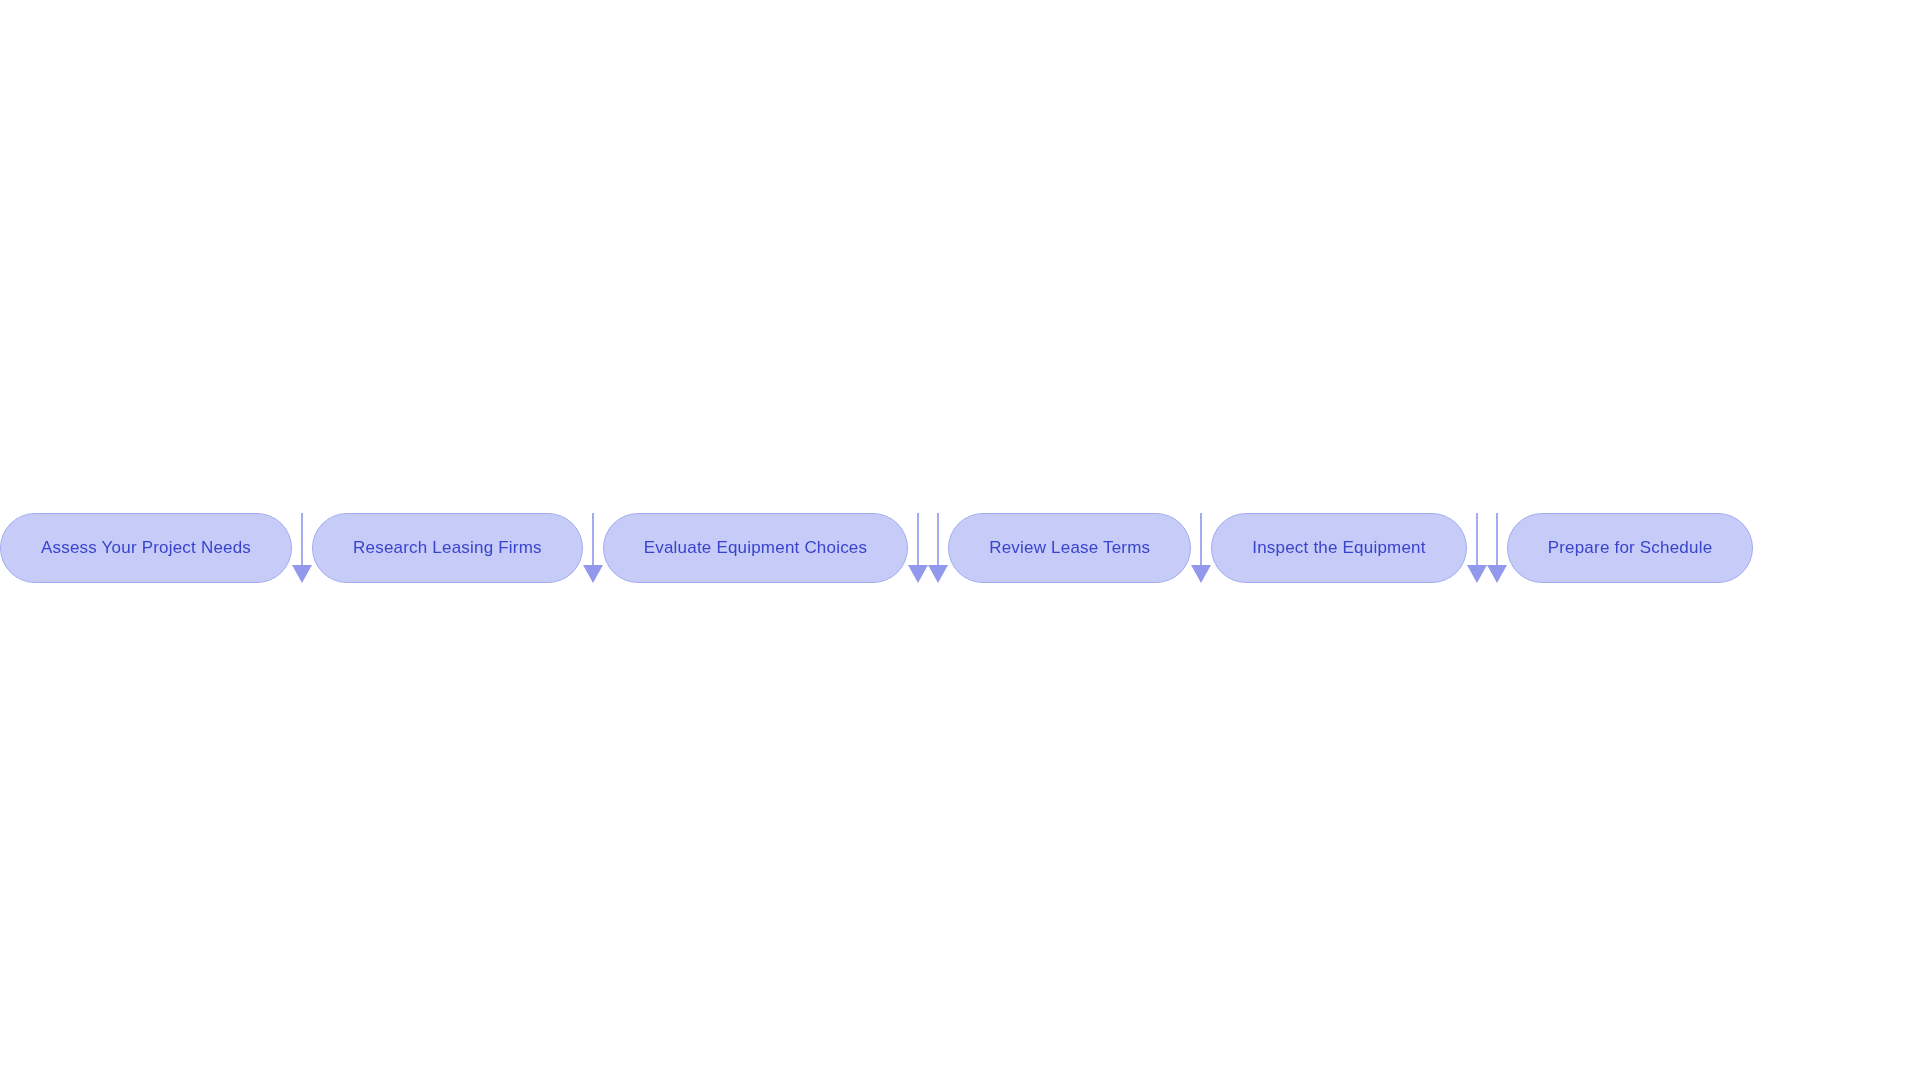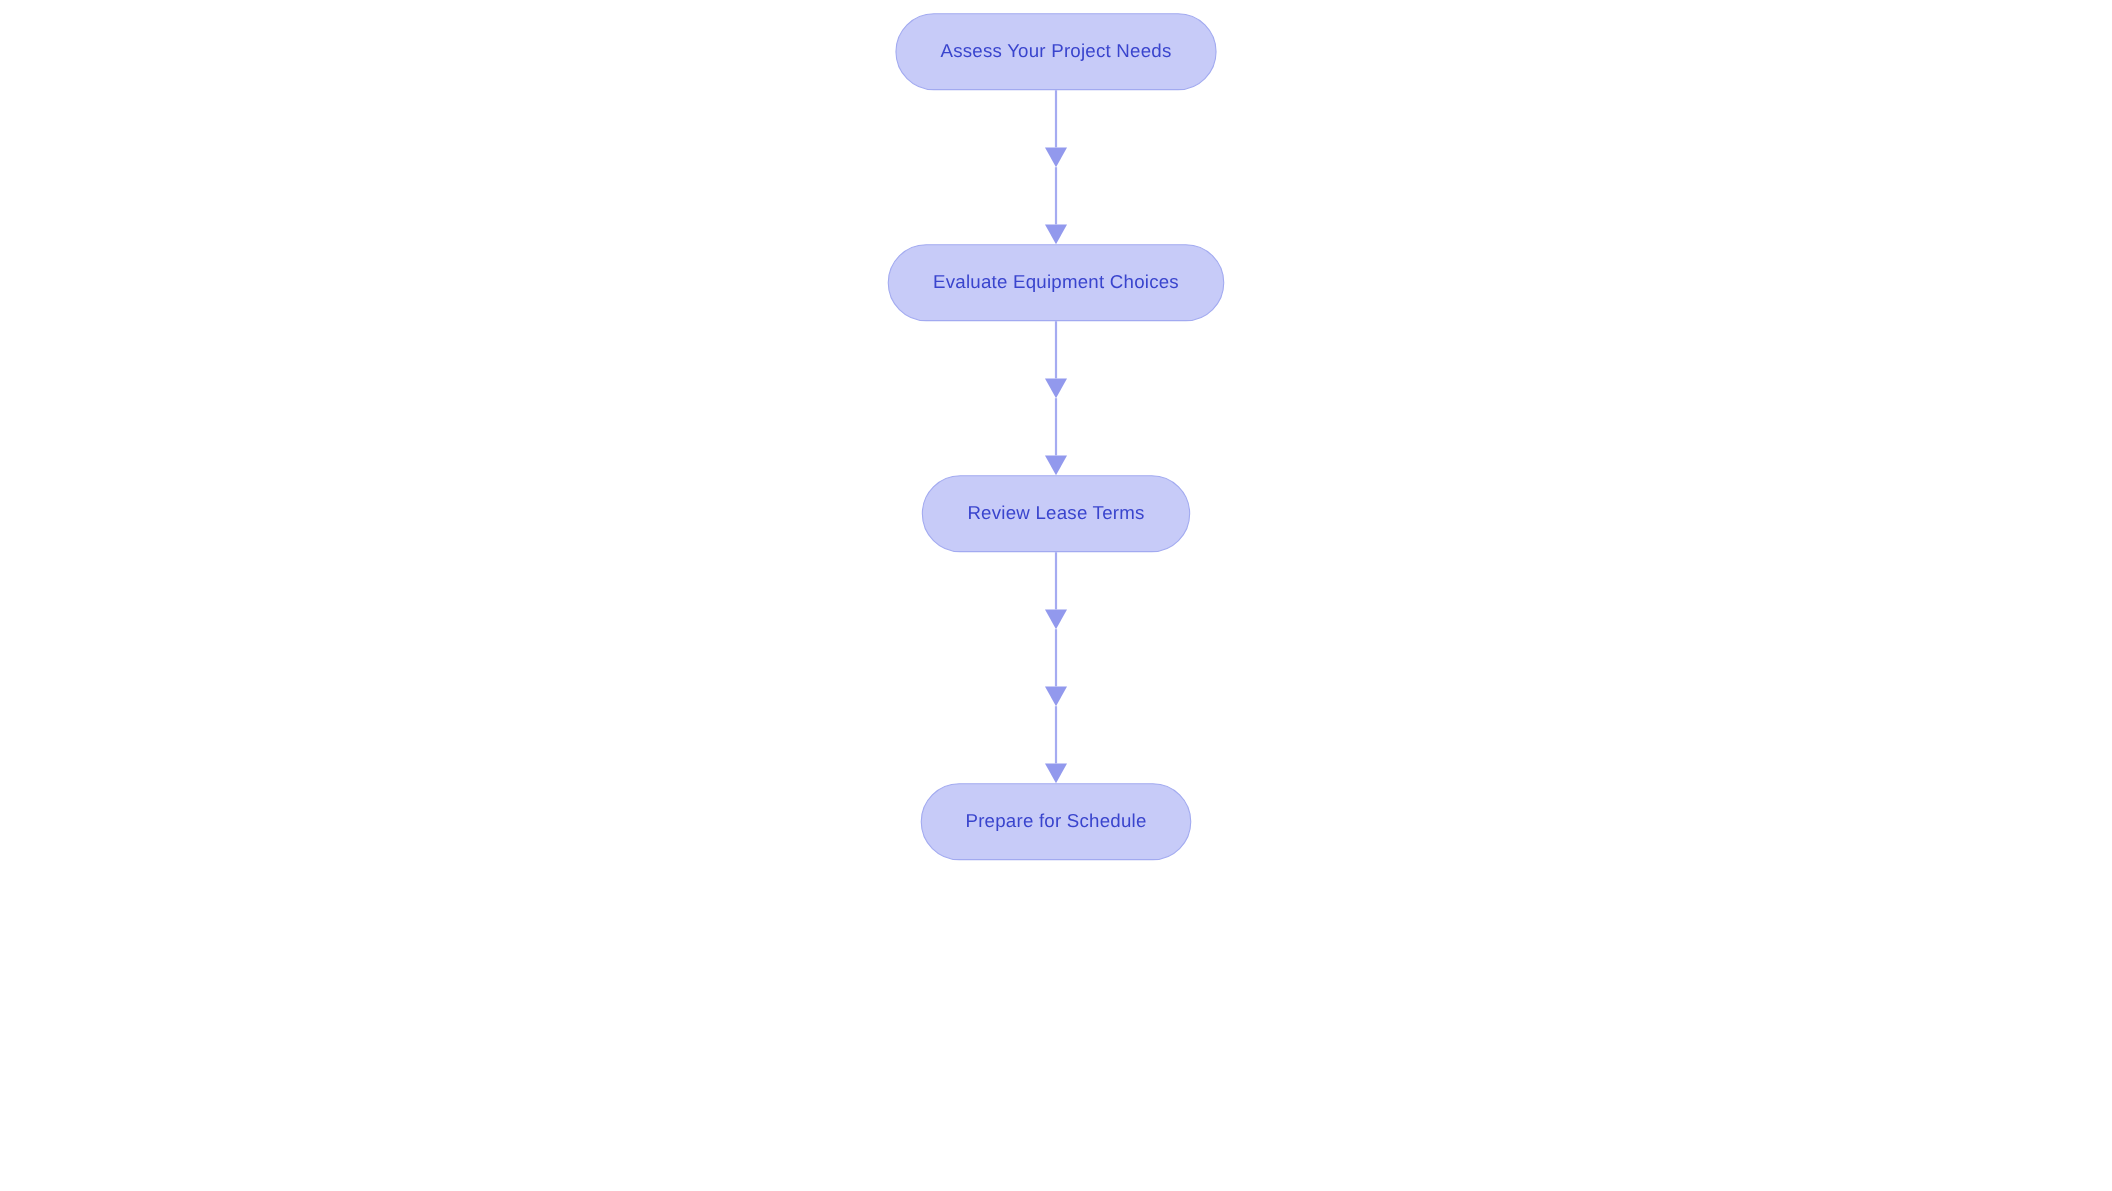--- a/index.html
+++ b/index.html
@@ -10,21 +10,21 @@
     width: 1920px;
     height: 1083px;
     background: var(--background, #ffffff);
     font-family: "Liberation Sans", sans-serif;
     overflow: hidden;
   }
   .canvas {
     width: 100%;
     height: 100%;
     display: flex;
-    flex-direction: column;
+    flex-direction: row;
     align-items: center;
     box-sizing: border-box;
     padding-top: 12px;
   }
   .node {
     height: 70px;
     min-height: 70px;
     border-radius: 35px;
     background: var(--node-fill, #c7cbf8);
     border: 1.3px solid var(--node-border, #a2aaf0);
@@ -67,20 +67,23 @@
 
   <div class="node">
     <span class="label">Assess Your Project Needs</span>
   </div>
 
   <div class="connector">
     <div class="line"></div>
     <div class="head"></div>
   </div>
 
+  <div class="node">
+    <span class="label">Research Leasing Firms</span>
+  </div>
 
   <div class="connector">
     <div class="line"></div>
     <div class="head"></div>
   </div>
 
   <div class="node">
     <span class="label">Evaluate Equipment Choices</span>
   </div>
 
@@ -97,20 +100,23 @@
 
   <div class="node">
     <span class="label">Review Lease Terms</span>
   </div>
 
   <div class="connector">
     <div class="line"></div>
     <div class="head"></div>
   </div>
 
+  <div class="node">
+    <span class="label">Inspect the Equipment</span>
+  </div>
 
   <div class="connector">
     <div class="line"></div>
     <div class="head"></div>
   </div>
 
 
   <div class="connector">
     <div class="line"></div>
     <div class="head"></div>

